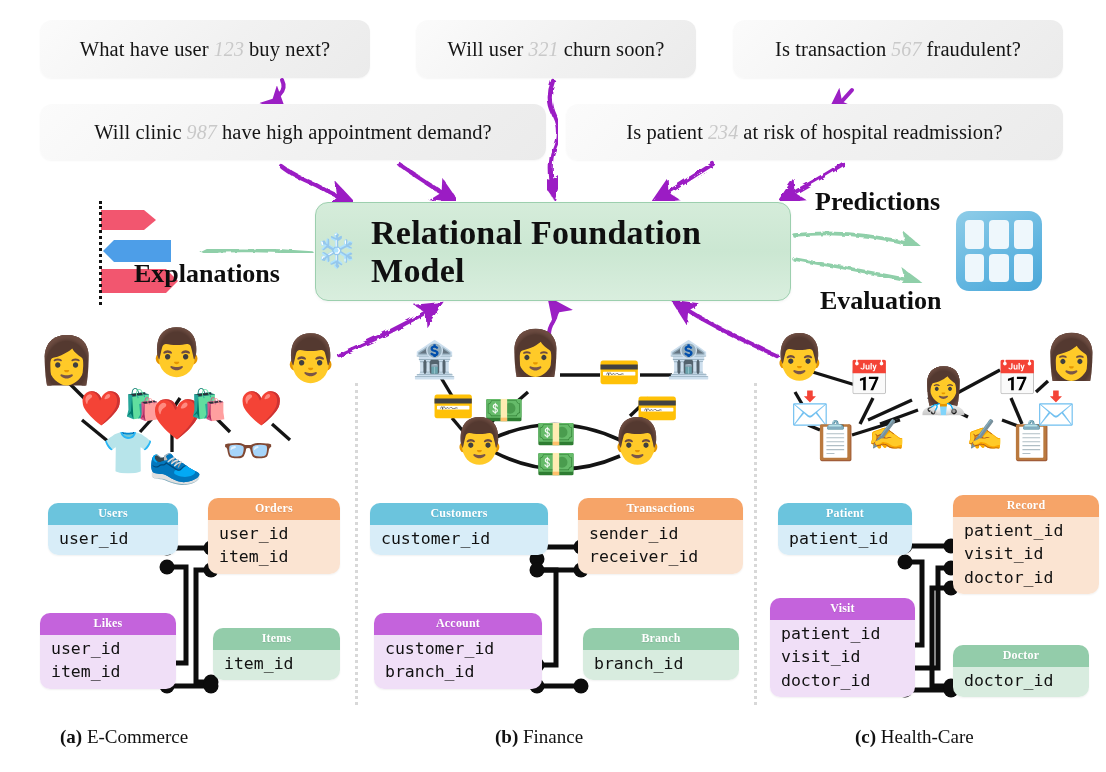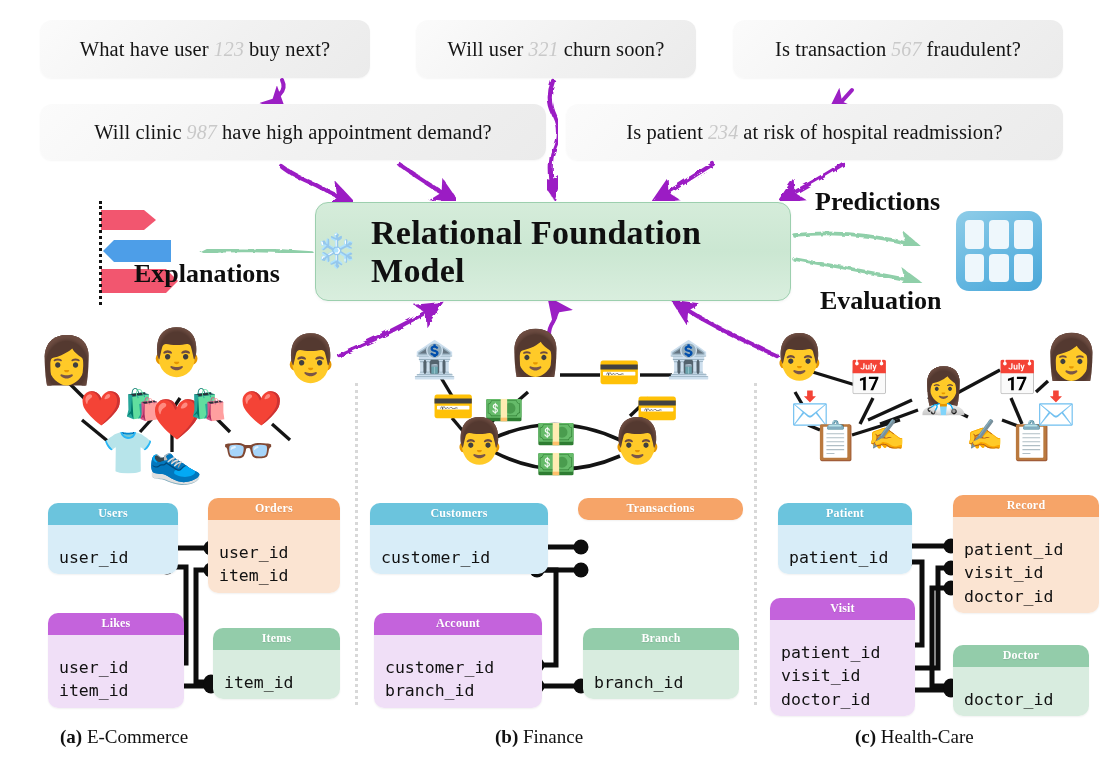--- a/index.html
+++ b/index.html
@@ -49,21 +49,21 @@
 
   
   .tbl{position:absolute;border-radius:10px;overflow:hidden;
        box-shadow:0 1px 2px rgba(0,0,0,.06);}
   .tbl .hd{
     font-weight:bold;font-size:12px;color:#ffffff;
     text-align:center;padding:3px 10px 4px;
     text-shadow:0 1px 1px rgba(0,0,0,.10);
     letter-spacing:.2px;
   }
-  .tbl .bd{padding:21px 11px 5px;}
+  .tbl .bd{padding:2px 11px 5px;}
   .tbl .fld{
     font-family:"DejaVu Sans Mono","Liberation Mono",monospace;
     font-size:16.5px;color:#111;line-height:1.42;white-space:nowrap;
   }
   .tbl.blue  .hd{background:#6bc4dd;} .tbl.blue  .bd{background:#d8edf8;}
   .tbl.orange .hd{background:#f6a468;} .tbl.orange .bd{background:#fbe4d2;}
   .tbl.purple .hd{background:#c463dc;} .tbl.purple .bd{background:#f0dff7;}
   .tbl.green .hd{background:#93ccaa;} .tbl.green .bd{background:#d8ecdf;}
 
   
@@ -313,41 +313,45 @@
           <div class="fld">user_id</div>
         </div>
       </div>
       <div class="tbl orange" style="left: 208px; top: 498px; width: 132px;">
         <div class="hd">Orders</div>
         <div class="bd">
           <div class="fld">user_id</div>
           <div class="fld">item_id</div>
         </div>
       </div>
-      <div class="tbl purple" style="left: 40px; top: 613px; width: 136px; margin-left: 8px;">
+      <div class="tbl purple" style="left: 40px; top: 613px; width: 136px;">
         <div class="hd">Likes</div>
         <div class="bd">
           <div class="fld">user_id</div>
           <div class="fld">item_id</div>
         </div>
       </div>
       <div class="tbl green" style="left: 213px; top: 628px; width: 127px;">
         <div class="hd">Items</div>
         <div class="bd">
           <div class="fld">item_id</div>
         </div>
       </div>
       <div class="tbl blue" style="left: 370px; top: 503px; width: 178px;">
         <div class="hd">Customers</div>
         <div class="bd">
           <div class="fld">customer_id</div>
         </div>
       </div>
       <div class="tbl orange" style="left: 578px; top: 498px; width: 165px;">
         <div class="hd">Transactions</div>
+        <div class="bd">
+          <div class="fld">sender_id</div>
+          <div class="fld">receiver_id</div>
+        </div>
       </div>
       <div class="tbl purple" style="left: 374px; top: 613px; width: 168px;">
         <div class="hd">Account</div>
         <div class="bd">
           <div class="fld">customer_id</div>
           <div class="fld">branch_id</div>
         </div>
       </div>
       <div class="tbl green" style="left: 583px; top: 628px; width: 156px;">
         <div class="hd">Branch</div>

